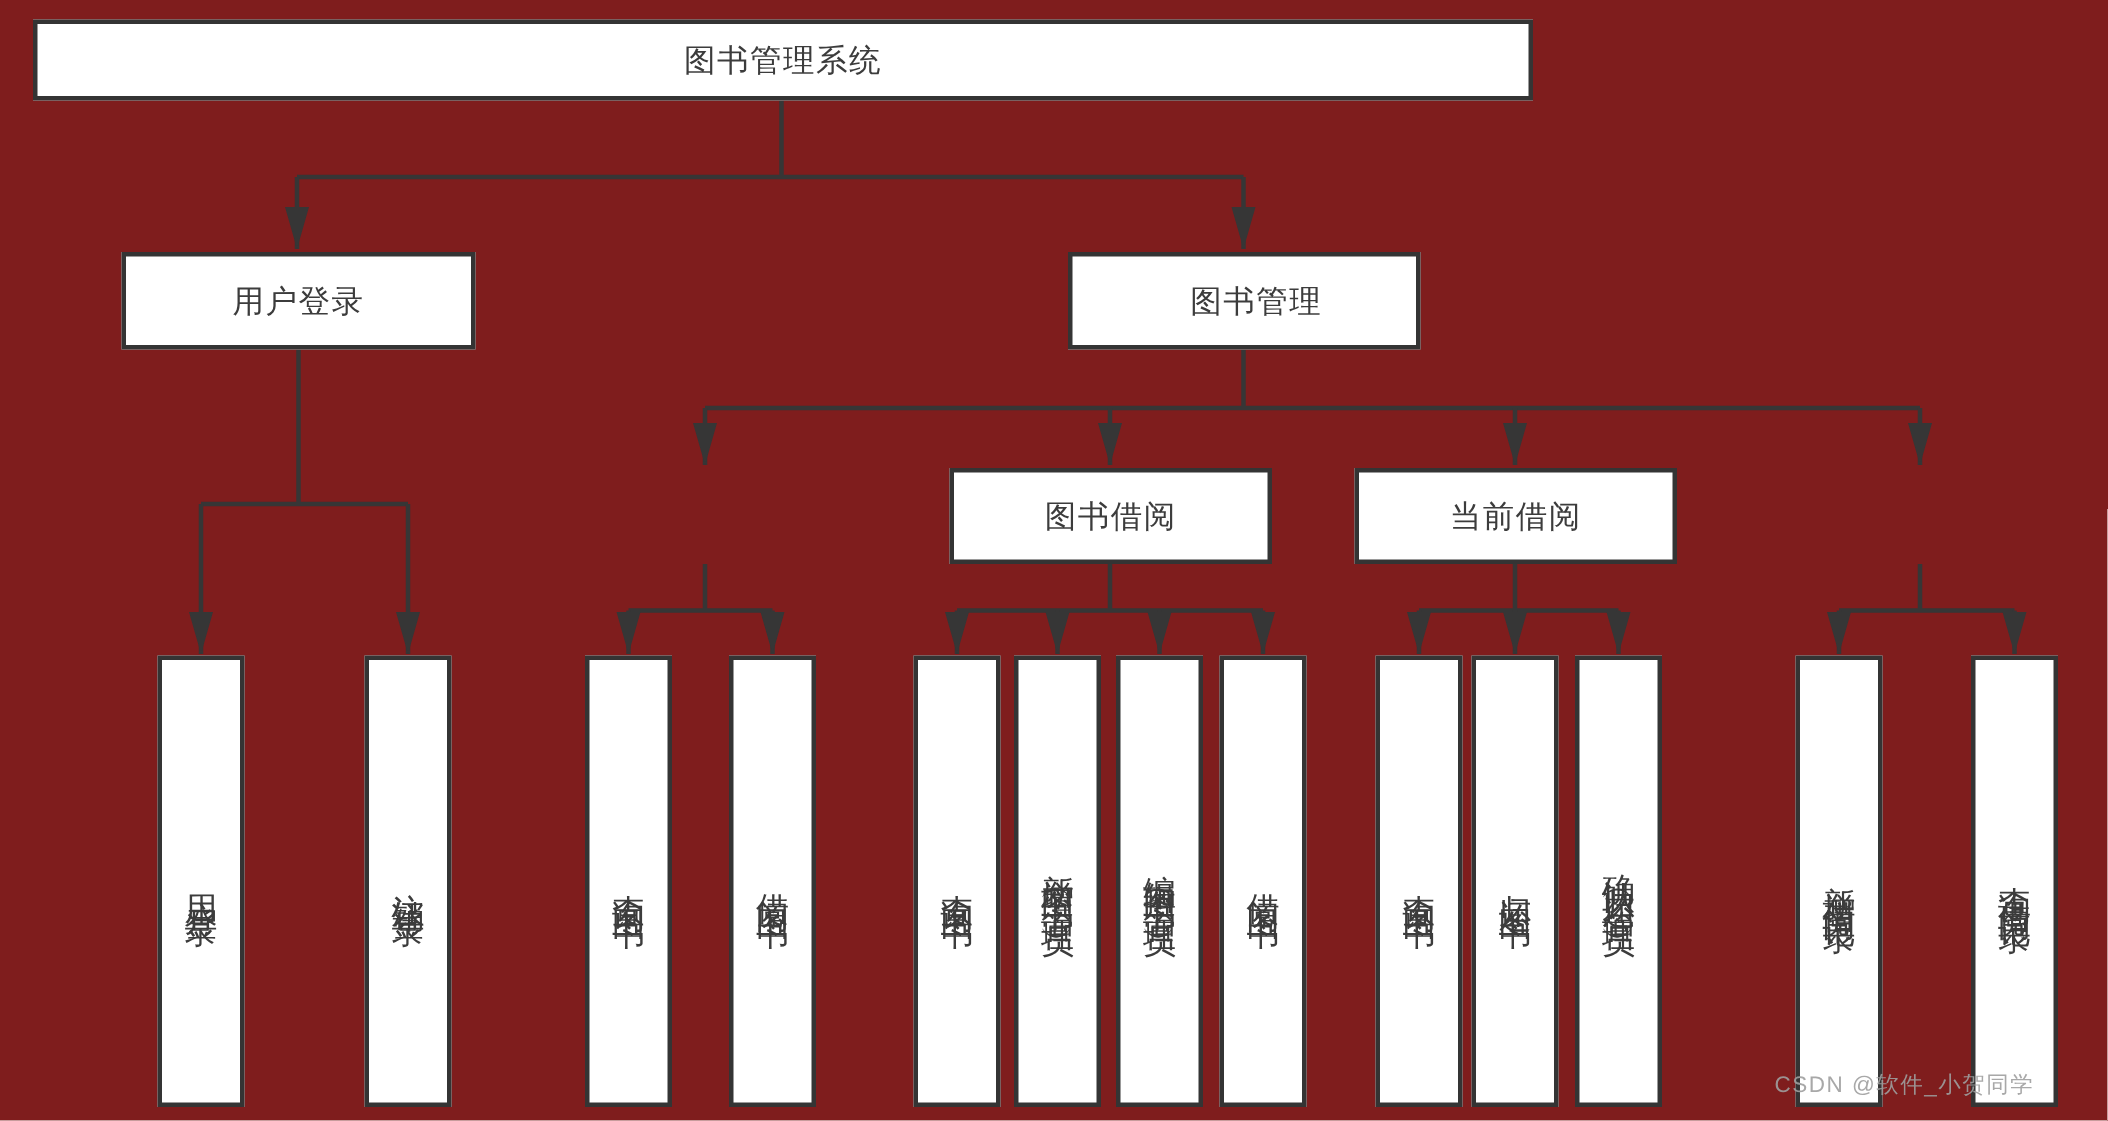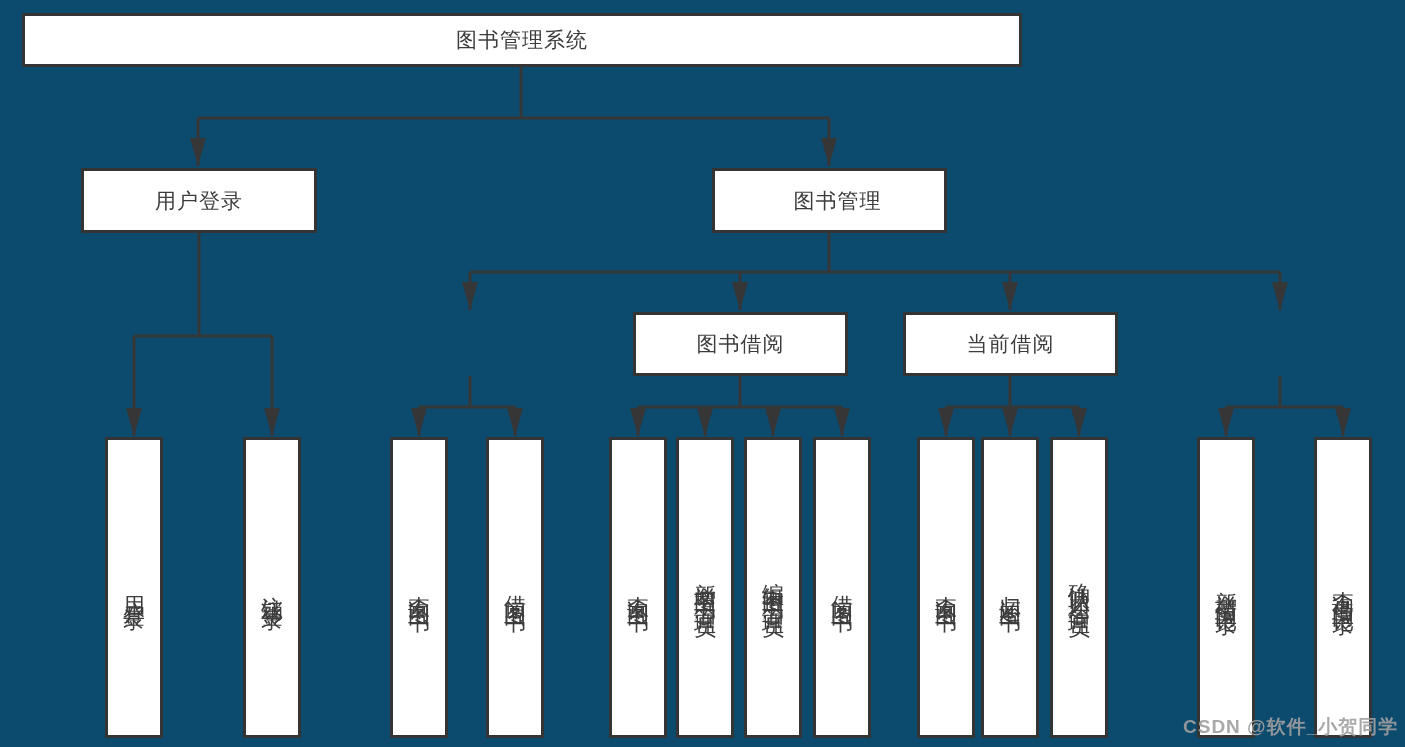--- a/index.html
+++ b/index.html
@@ -5,21 +5,21 @@
   html, body {
     margin: 0;
     padding: 0;
     background: #ffffff;
     font-family: "Liberation Sans", "DejaVu Sans", sans-serif;
   }
   .canvas {
     position: relative;
     width: 1405px;
     height: 747px;
-    background: #0c4a6e;
+    background: #7f1d1d;
     overflow: hidden;
   }
   .connectors {
     position: absolute;
     left: 0; top: 0;
     width: 1405px;
     height: 747px;
     z-index: 1;
   }
   .box {
@@ -43,26 +43,25 @@
     text-orientation: mixed;
     font-size: 22px;
     letter-spacing: 5px;
     line-height: 1;
     text-align: center;
   }
   .watermark {
     position: absolute;
     left: 1183px;
     top: 714px;
-    font-size: 19px;
+    font-size: 15px;
     color: rgba(158, 158, 158, 0.9);
     white-space: nowrap;
     z-index: 3;
     letter-spacing: 1px;
-    font-weight: bold;
   }
 </style>
 </head>
 <body>
 
 <div class="canvas">
 
   <svg class="connectors" viewBox="0 0 1405 747" xmlns="http://www.w3.org/2000/svg">
     <defs>
       <marker id="ah" markerUnits="userSpaceOnUse" markerWidth="30" markerHeight="22" viewBox="0 0 30 22" refX="29" refY="11" orient="auto">

